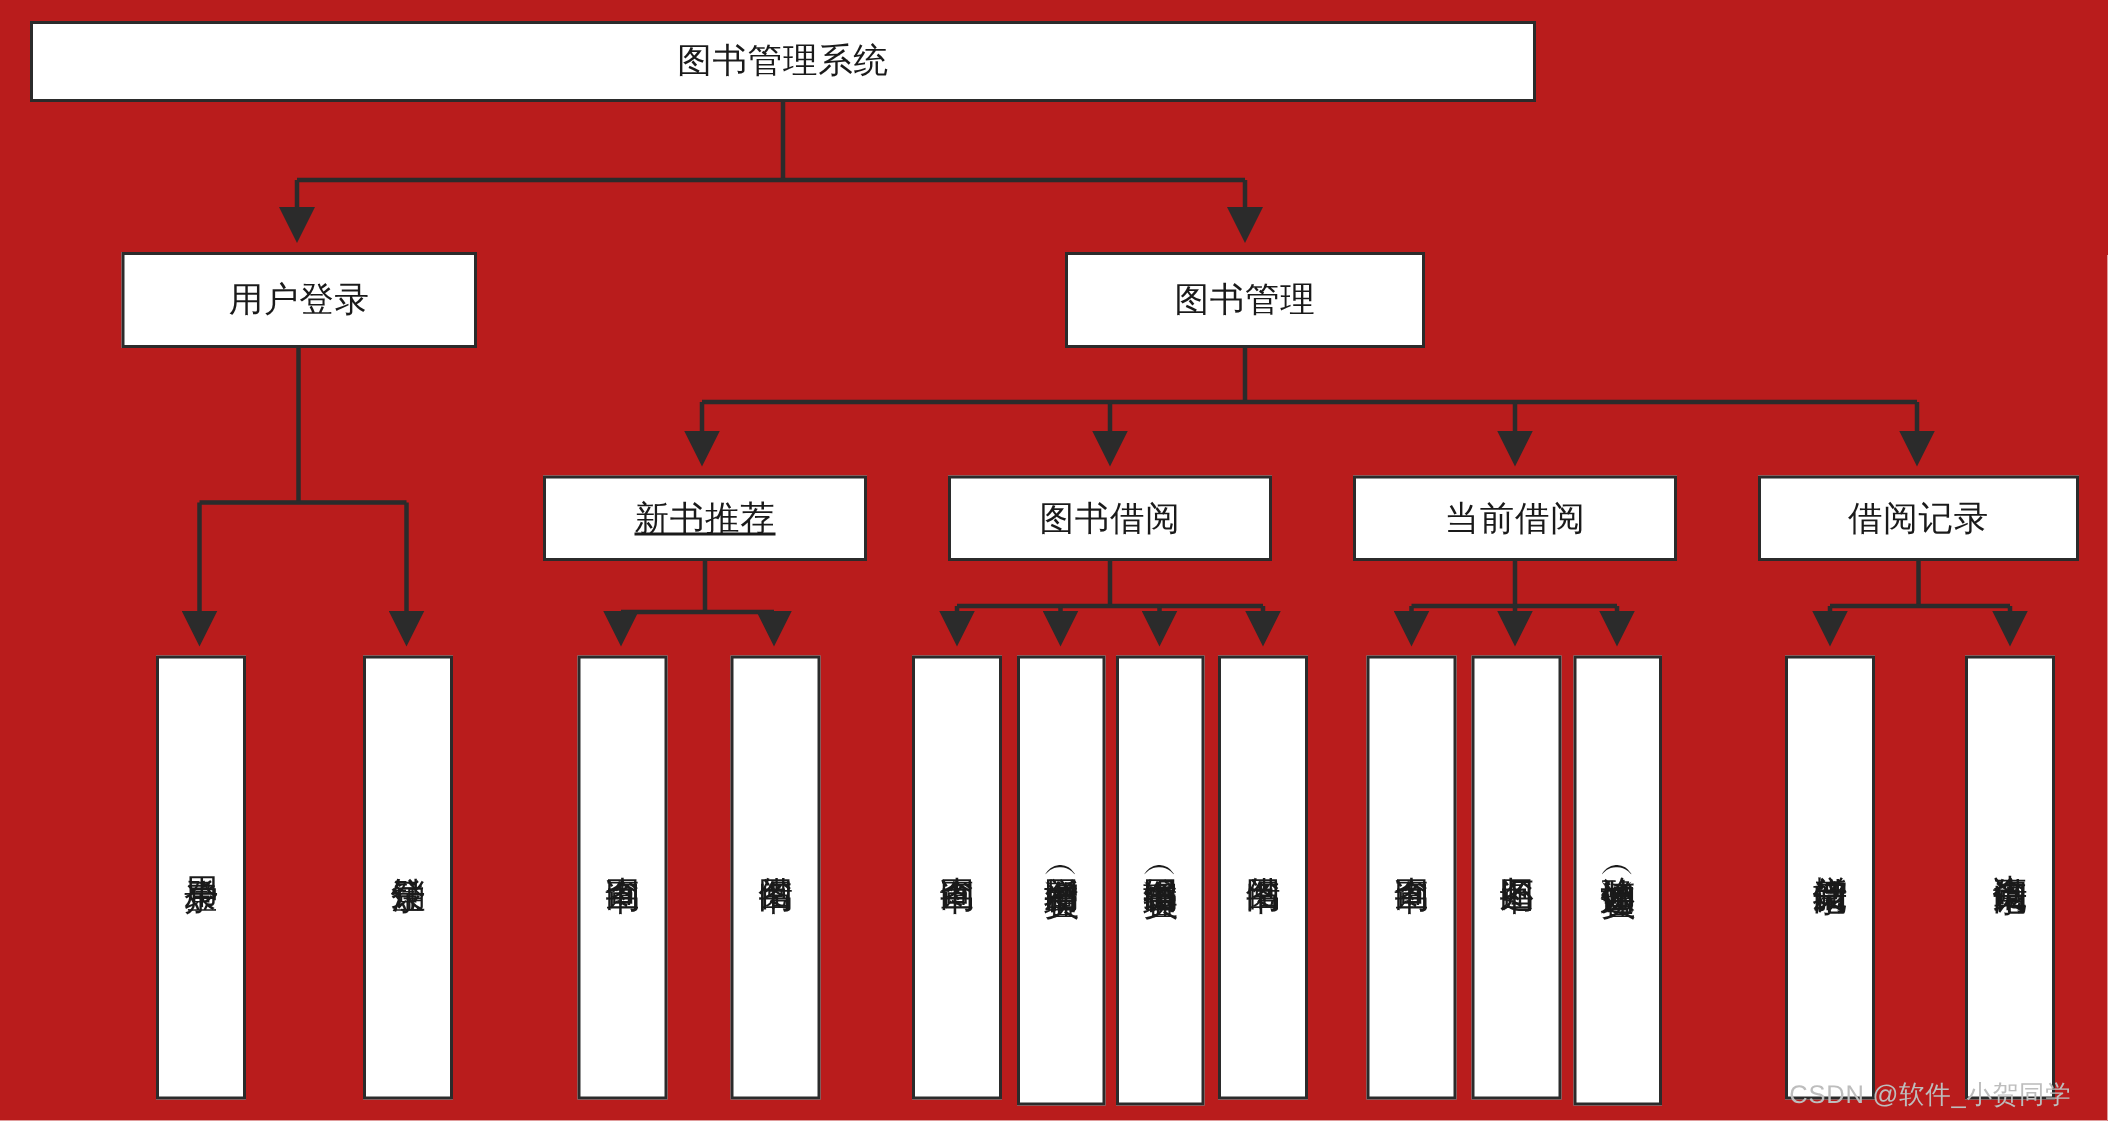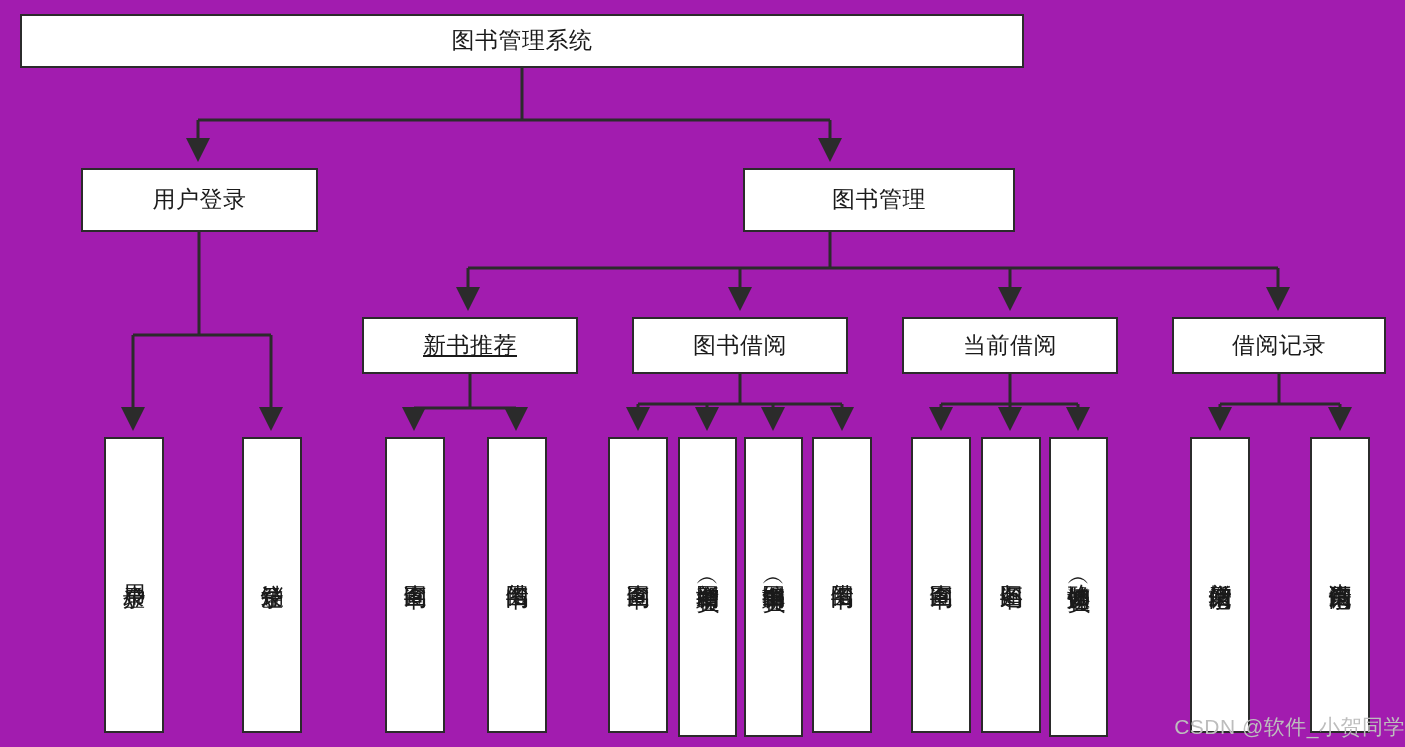--- a/index.html
+++ b/index.html
@@ -7,21 +7,21 @@
     padding: 0;
     background: #ffffff;
   }
   body {
     font-family: "Liberation Sans", "DejaVu Sans", sans-serif;
   }
   #canvas {
     position: relative;
     width: 1405px;
     height: 747px;
-    background: #a21caf;
+    background: #b91c1c;
     overflow: hidden;
   }
   #wires {
     position: absolute;
     left: 0;
     top: 0;
     width: 1405px;
     height: 747px;
   }
   .node {
@@ -58,23 +58,23 @@
     text-align: center;
   }
   .node-v.mid .label {
     margin-top: 60px;
   }
   .node-v.tall .label {
     margin-top: 0px;
   }
   .watermark {
     position: absolute;
-    right: 0;
+    right: 24px;
     bottom: 6px;
-    font-size: 21px;
+    font-size: 17px;
     color: #bdbdbd;
     letter-spacing: 0.5px;
     white-space: nowrap;
     pointer-events: none;
   }
 </style>
 </head>
 <body>
 
 <div id="canvas">
@@ -129,21 +129,21 @@
     </g>
   </svg>
 
   <div class="node node-h node-root" style="left:20px; top:14px; width:1004px; height:54px;">
     <span class="label">图书管理系统</span>
   </div>
 
   <div class="node node-h" style="left:81px; top:168px; width:237px; height:64px;">
     <span class="label">用户登录</span>
   </div>
-  <div class="node node-h" style="left:743px; top:168px; width:272px; height:64px;">
+  <div class="node node-h" style="left:710px; top:168px; width:240px; height:64px;">
     <span class="label">图书管理</span>
   </div>
 
   <div class="node node-h" style="left:362px; top:317px; width:216px; height:57px;text-decoration:underline;">
     <span class="label">新书推荐</span>
   </div>
   <div class="node node-h" style="left:632px; top:317px; width:216px; height:57px;justify-content:center;">
     <span class="label">图书借阅</span>
   </div>
   <div class="node node-h" style="left:1172px; top:317px; width:214px; height:57px;">

